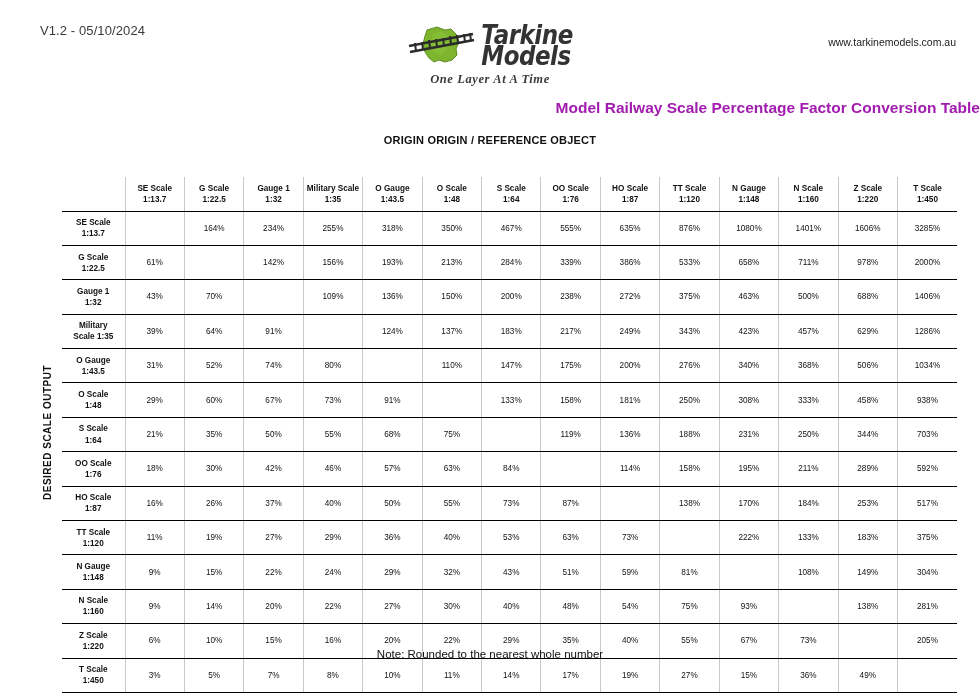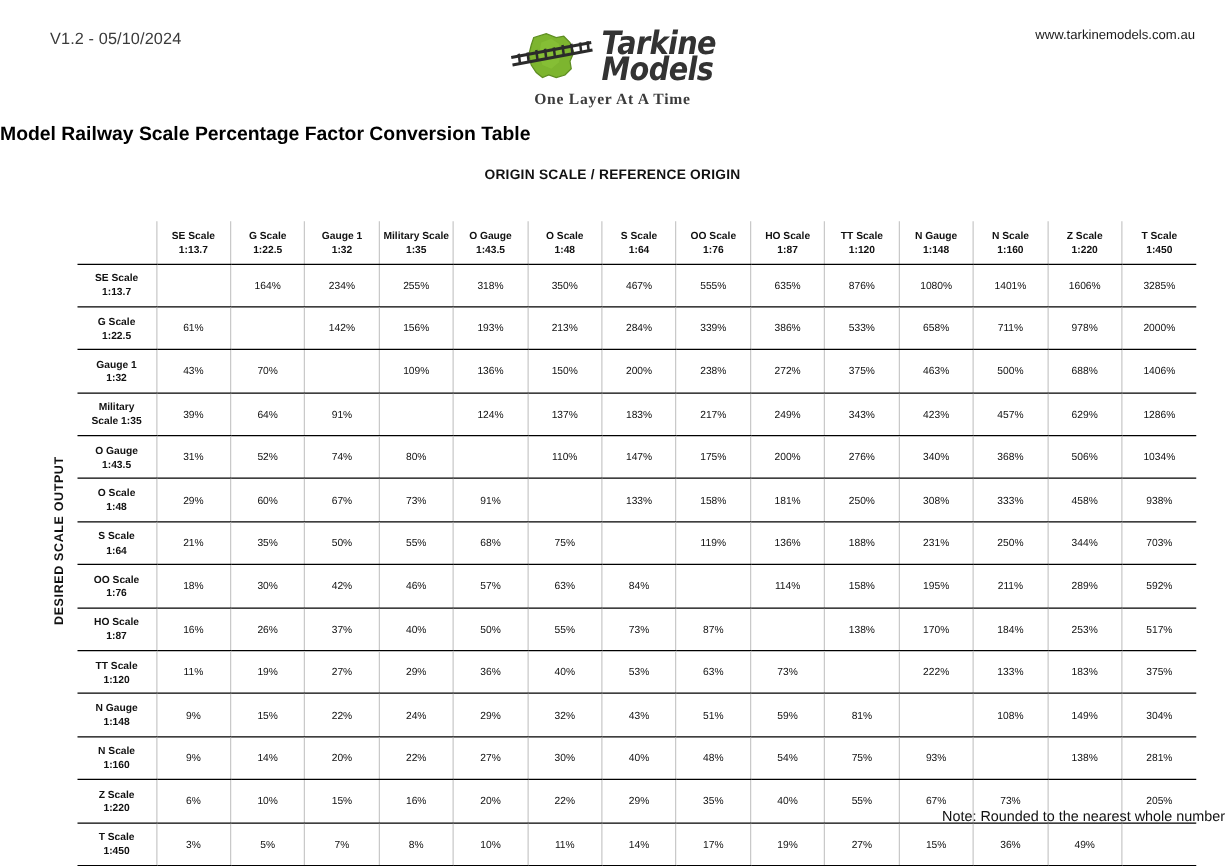--- a/index.html
+++ b/index.html
@@ -17,21 +17,21 @@
     background: #ffffff;
   }
 
   
   .version {
     position: absolute; left: 40px; top: 23px;
     font-size: 13px; color: #3a3a3a; letter-spacing: 0.1px;
     white-space: nowrap;
   }
   .site-url {
-    position: absolute; right: 24px; top: 22px;
+    position: absolute; right: 24px; top: 36px;
     font-size: 10.5px; color: #1a1a1a; white-space: nowrap; text-align: center;
   }
   .logo-block {
     position: absolute; left: 50%; top: 22px;
     transform: translateX(-50%);
     width: 230px; height: 66px;
     display: flex; flex-direction: column; align-items: center;
   }
   .logo-row { display: flex; align-items: center; height: 46px; }
   .logo-mark { width: 72px; height: 46px; flex: 0 0 72px; }
@@ -47,32 +47,33 @@
     font-size: 23px;
     color: #333333;
     letter-spacing: -0.5px;
     transform: scaleY(1.12);
     transform-origin: left top;
   }
   .logo-words .w2 { margin-top: 2px; }
   .logo-tag {
     margin-top: 4px;
     font-family: "Liberation Serif", serif;
+    font-style: italic;
     font-weight: bold;
     font-size: 12.5px;
     color: #3b3b3b;
     letter-spacing: 0.6px;
     white-space: nowrap;
   }
 
   
   .main-title {
     position: absolute; left: 0; right: 0; top: 99px;
-    text-align: left;
-    font-size: 15.5px; font-weight: bold; color: #000000;
+    text-align: right;
+    font-size: 15.5px; font-weight: bold; color: #a21caf;
   }
   .sub-title {
     position: absolute; left: 0; right: 0; top: 134px;
     text-align: center;
     font-size: 11px; font-weight: bold; color: #111;
     letter-spacing: 0.2px;
   }
   .vlabel-wrap {
     position: absolute; left: 30px; top: 300px;
     height: 200px; width: 14px;
@@ -129,21 +130,21 @@
     border-bottom: 1.6px solid #000;
     border-right: 0.7px solid #c9c9c9;
   }
   tbody td:last-child { border-right: none; }
   tbody tr:last-child th.rowlabel,
   tbody tr:last-child td { border-bottom: 1.6px solid #000; }
 
   
   .note {
     position: absolute; left: 0; right: 0; top: 648px;
-    text-align: right;
+    text-align: center;
     font-size: 11.5px; color: #111;
   }
 </style>
 </head>
 <body>
 
 <div id="page">
 
   <div class="version">V1.2 - 05/10/2024</div>
   <div class="site-url">www.tarkinemodels.com.au</div>
@@ -173,21 +174,21 @@
       </span>
       <span class="logo-words">
         <span class="w1">Tarkine</span>
         <span class="w2">Models</span>
       </span>
     </div>
     <div class="logo-tag">One Layer At A Time</div>
   </div>
 
   <div class="main-title">Model Railway Scale Percentage Factor Conversion Table</div>
-  <div class="sub-title">ORIGIN SCALE / REFERENCE ORIGIN</div>
+  <div class="sub-title">ORIGIN ORIGIN / REFERENCE OBJECT</div>
 
   <div class="vlabel-wrap">
     <div class="vlabel-txt">DESIRED SCALE OUTPUT</div>
   </div>
 
   <div class="table-wrap">
     <table class="conv">
       <colgroup id="colgroup">
           <col class="rowhead">
           <col>

